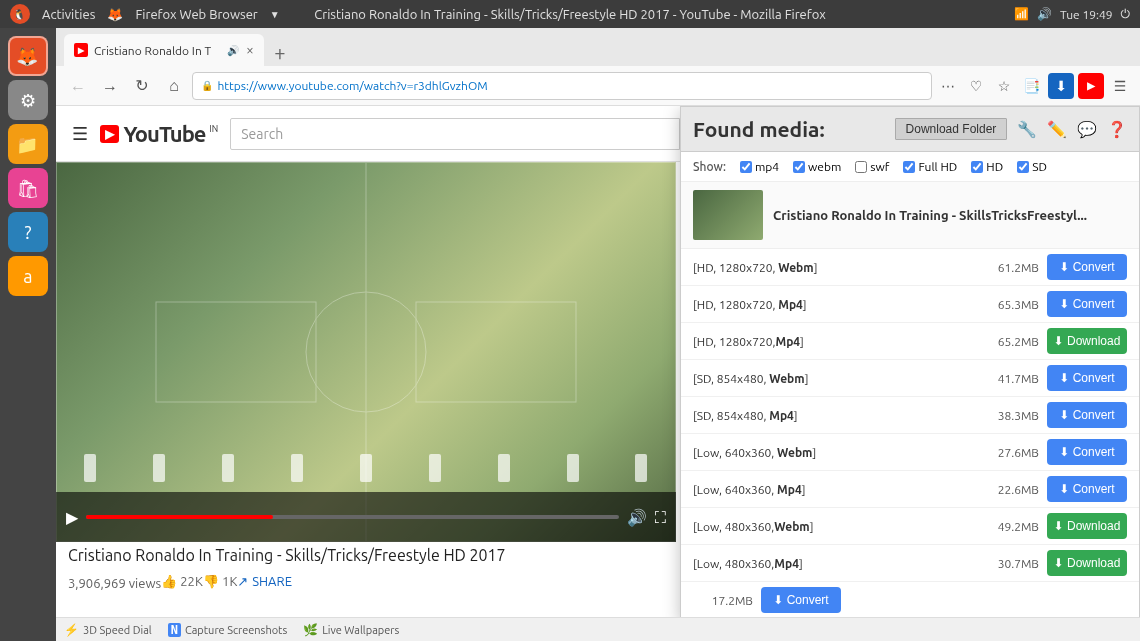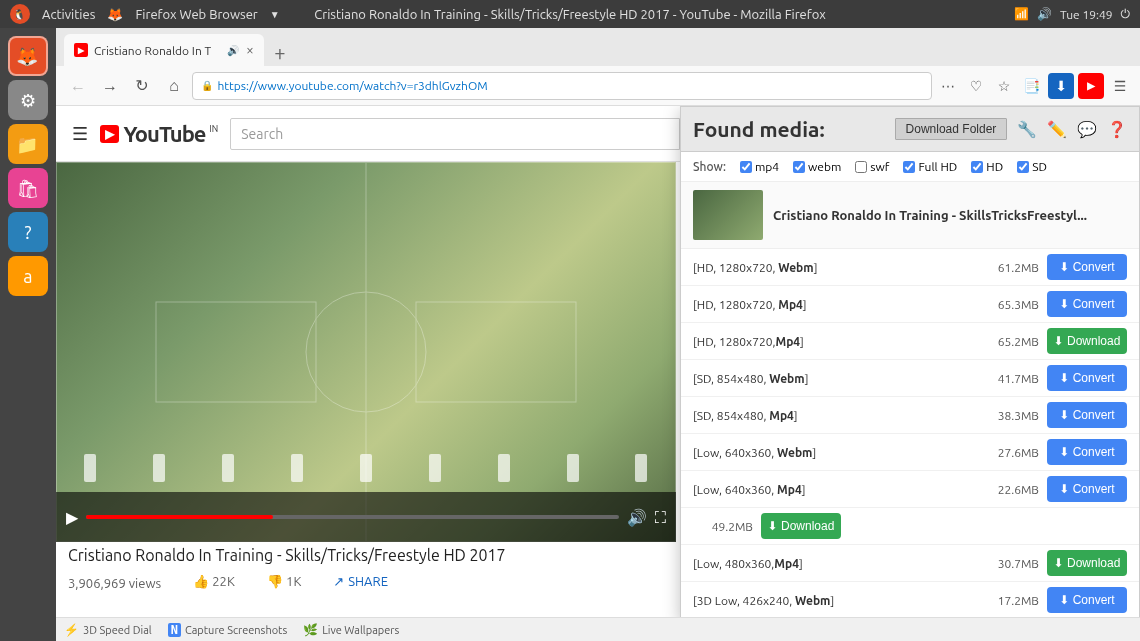--- a/index.html
+++ b/index.html
@@ -587,21 +587,21 @@
               <div class="video-progress">
                 <div class="video-progress-fill"></div>
               </div>
               <span style="color:white; cursor:pointer;">🔊</span>
               <span style="color:white; cursor:pointer;">⛶</span>
             </div>
           </div>
 
           <div class="yt-video-info">
             <div class="yt-video-title">Cristiano Ronaldo In Training - Skills/Tricks/Freestyle HD 2017</div>
-            <div style="display:flex; align-items:center; margin-top:8px; gap:32px;">
+            <div style="display:flex; align-items:center; margin-top:8px; gap:0;">
               <span class="yt-video-stats">3,906,969 views</span>
               <span style="font-size:13px; color:#606060; cursor:pointer;">👍 <span>22K</span></span>
               <span style="font-size:13px; color:#606060; cursor:pointer;">👎 <span>1K</span></span>
               <span style="font-size:13px; color:#1565c0; cursor:pointer; display:flex; align-items:center; gap:4px;">
                 <span>↗</span>
                 <span>SHARE</span>
               </span>
             </div>
           </div>
         </div>
@@ -701,30 +701,30 @@
             <span class="row-label">[Low, 640x360, <strong>Webm</strong>]</span>
             <span class="row-size">27.6MB</span>
             <button class="row-btn btn-convert">⬇ Convert</button>
           </div>
           <div class="download-row">
             <span class="row-label">[Low, 640x360, <strong>Mp4</strong>]</span>
             <span class="row-size">22.6MB</span>
             <button class="row-btn btn-convert">⬇ Convert</button>
           </div>
           <div class="download-row">
+            <span class="row-label">[Low, 480x360,<strong>Webm</strong>]</span>
             <span class="row-size">49.2MB</span>
             <button class="row-btn btn-download">⬇ Download</button>
           </div>
           <div class="download-row">
             <span class="row-label">[Low, 480x360,<strong>Mp4</strong>]</span>
             <span class="row-size">30.7MB</span>
             <button class="row-btn btn-download">⬇ Download</button>
           </div>
           <div class="download-row">
-            <span class="row-label">[3D Low, 426x240, <strong>Webm</strong>]</span>
             <span class="row-size">17.2MB</span>
             <button class="row-btn btn-convert">⬇ Convert</button>
           </div>
         </div>
 
     </div>
 
   </div>
 
   <div class="browser-bottom-bar">

